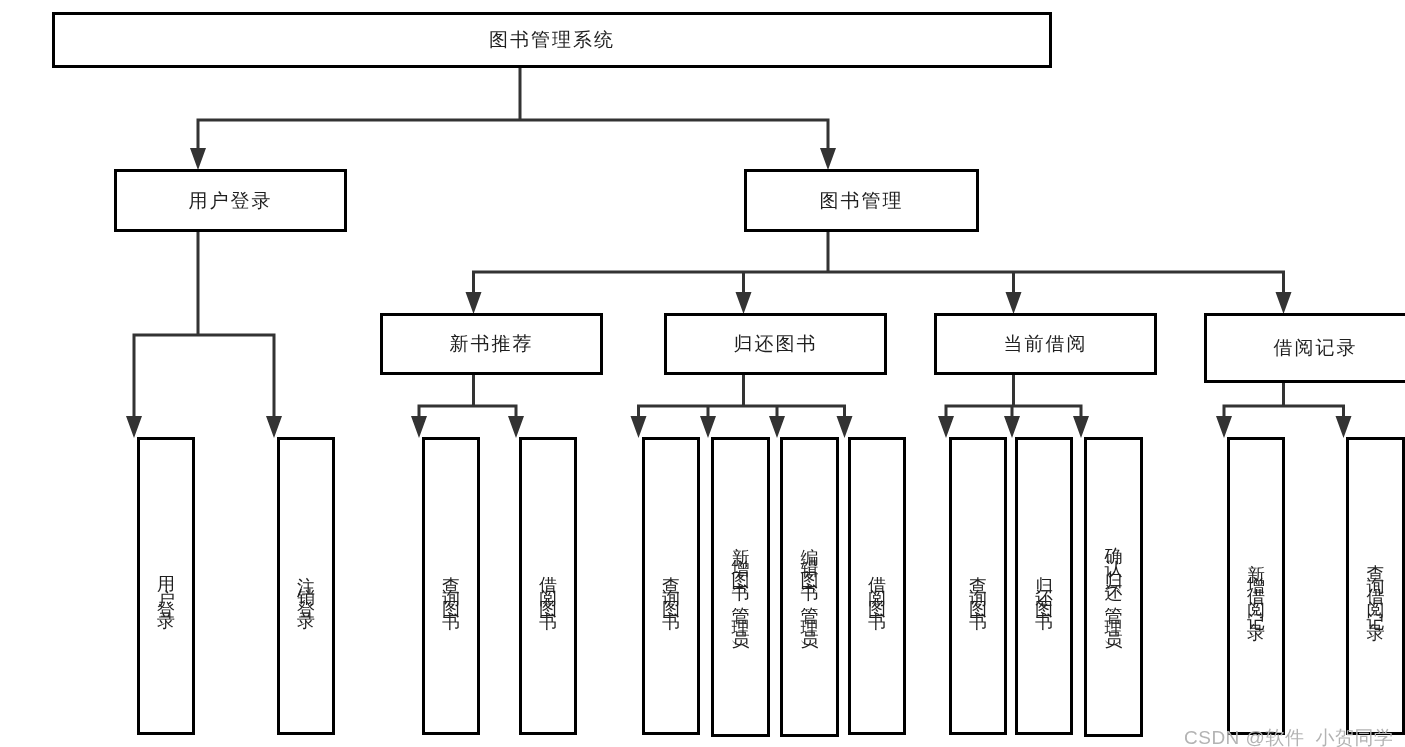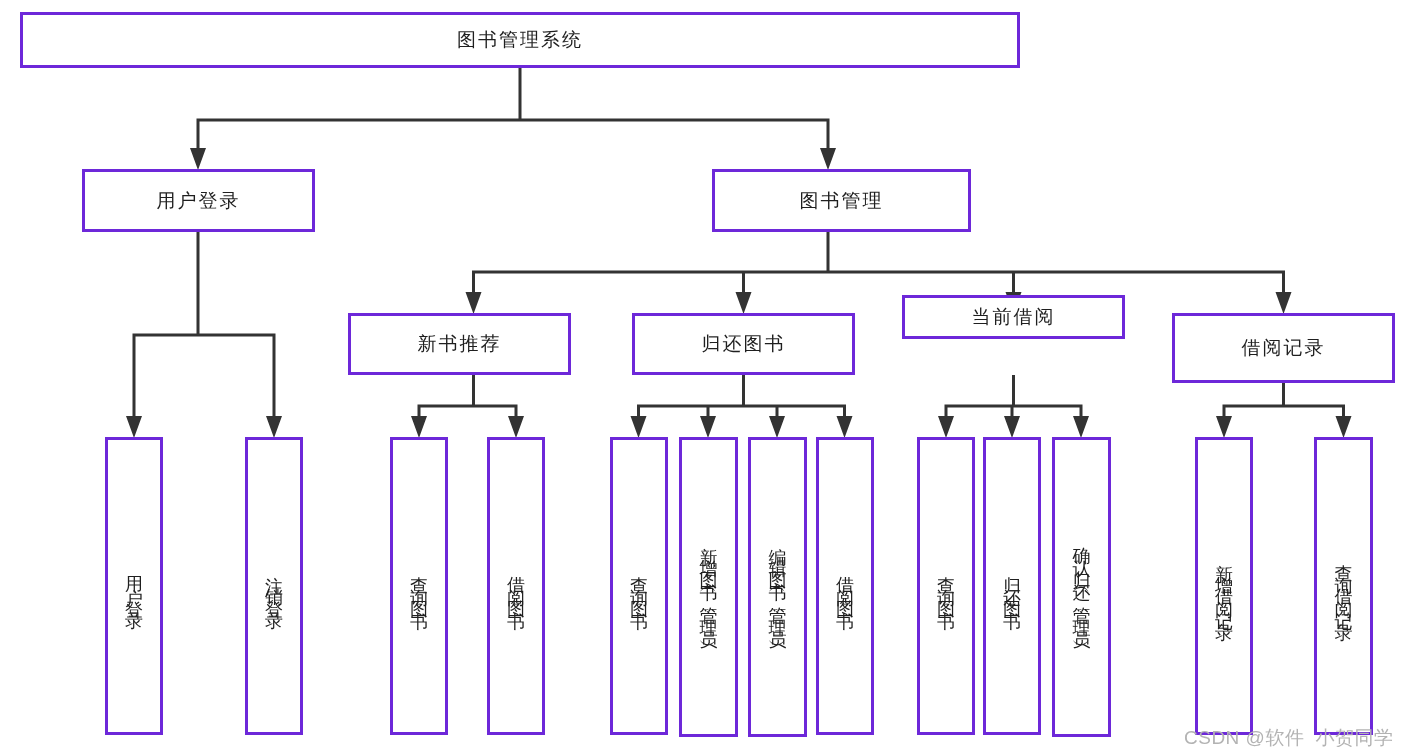--- a/index.html
+++ b/index.html
@@ -15,25 +15,26 @@
   svg.connectors {
     position: absolute;
     left: 0; top: 0;
     width: 1405px; height: 747px;
     pointer-events: none;
   }
   .node {
     position: absolute;
     box-sizing: border-box;
     background: #ffffff;
-    border: 3px solid #6d28d9;
+    border: 3px solid #000000;
     display: flex;
     align-items: center;
     justify-content: center;
     text-align: center;
+    margin-left: 32px;
   }
   .node .label {
     font-size: 19px;
     letter-spacing: 2px;
     white-space: nowrap;
   }
   .node.leaf .vlabel {
     writing-mode: vertical-rl;
     text-orientation: mixed;
     font-size: 18px;
@@ -74,31 +75,31 @@
          M1216 416h16L1224 438z M1335.5 416h16L1343.5 438z"></path>
   </svg>
 
   <div class="node" style="left:20px; top:12px; width:1000px; height:56px">
     <span class="label">图书管理系统</span>
   </div>
 
   <div class="node" style="left:82px; top:169px; width:233px; height:63px">
     <span class="label">用户登录</span>
   </div>
-  <div class="node" style="left:712px; top:169px; width:259px; height:63px">
+  <div class="node" style="left:712px; top:169px; width:235px; height:63px">
     <span class="label">图书管理</span>
   </div>
 
   <div class="node" style="left:348px; top:313px; width:223px; height:62px">
     <span class="label">新书推荐</span>
   </div>
   <div class="node" style="left:632px; top:313px; width:223px; height:62px">
     <span class="label">归还图书</span>
   </div>
-  <div class="node" style="left:902px; top:295px; width:223px; height:44px">
+  <div class="node" style="left:902px; top:313px; width:223px; height:62px">
     <span class="label">当前借阅</span>
   </div>
   <div class="node" style="left:1172px; top:313px; width:223px; height:70px">
     <span class="label">借阅记录</span>
   </div>
 
   <div class="node leaf" style="left:105px; top:437px; width:58px; height:298px">
     <span class="vlabel">用户登录</span>
   </div>
   <div class="node leaf" style="left:245px; top:437px; width:58px; height:298px">

